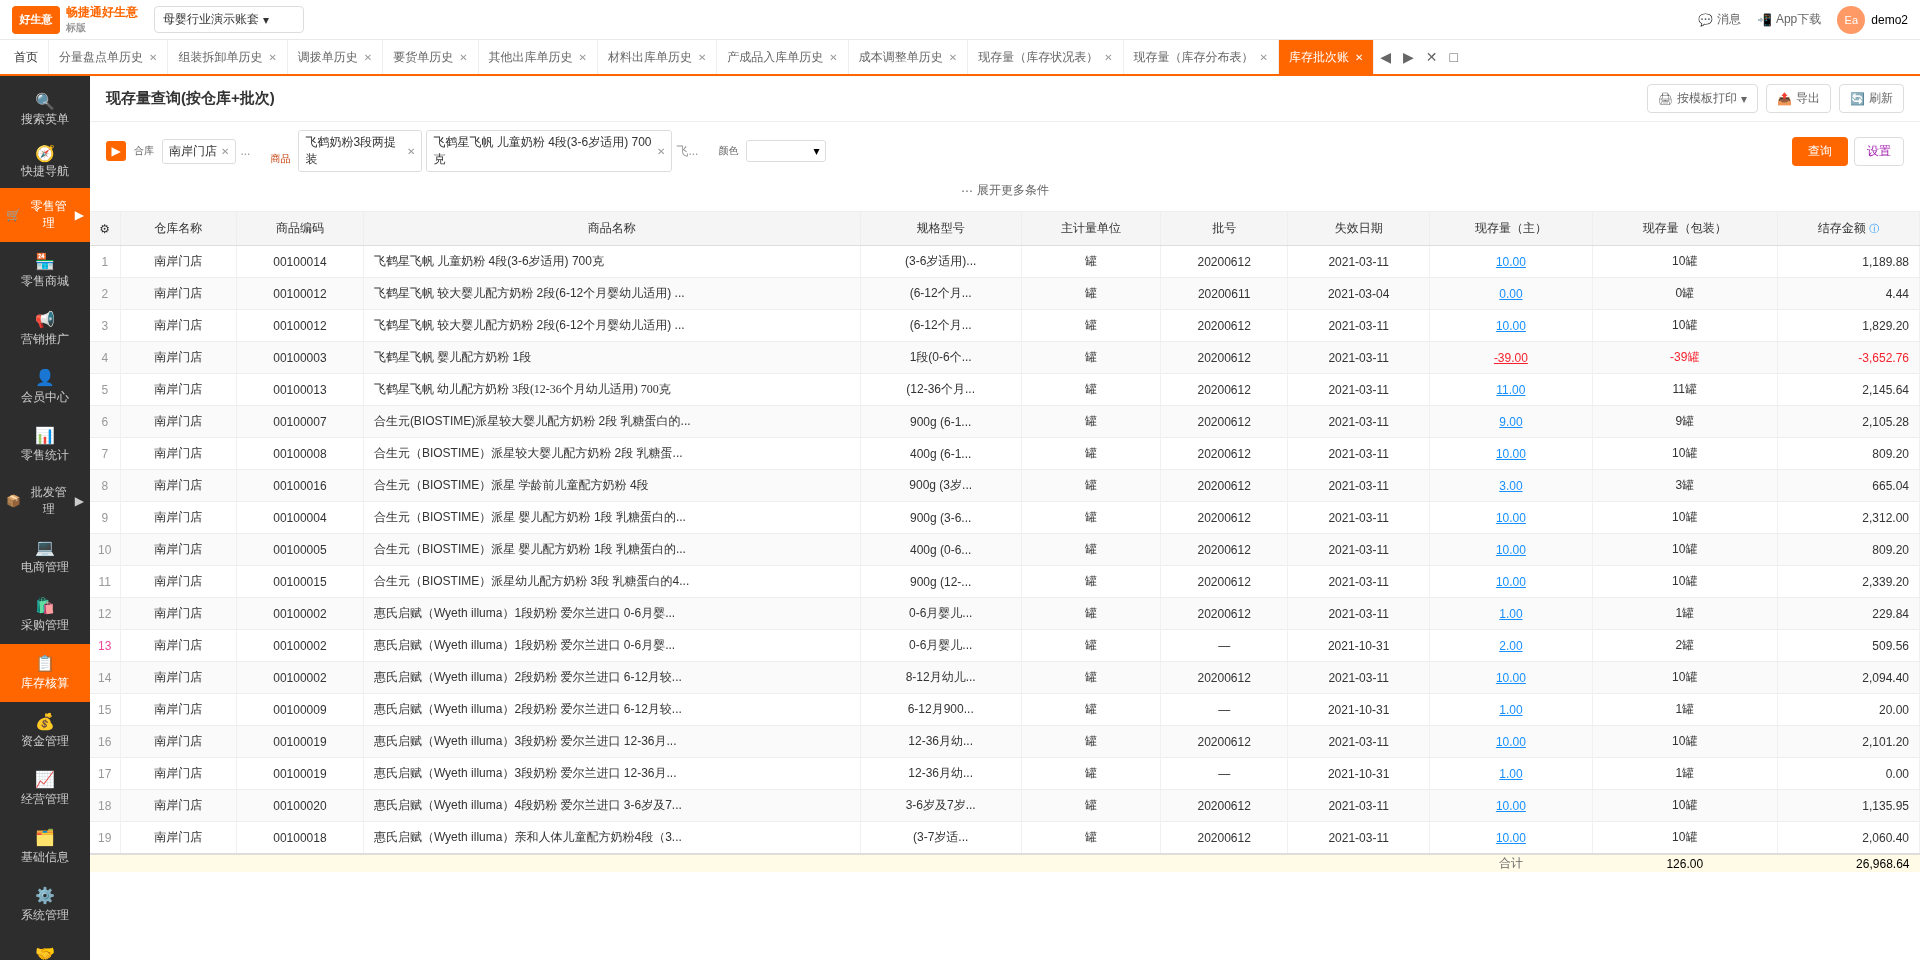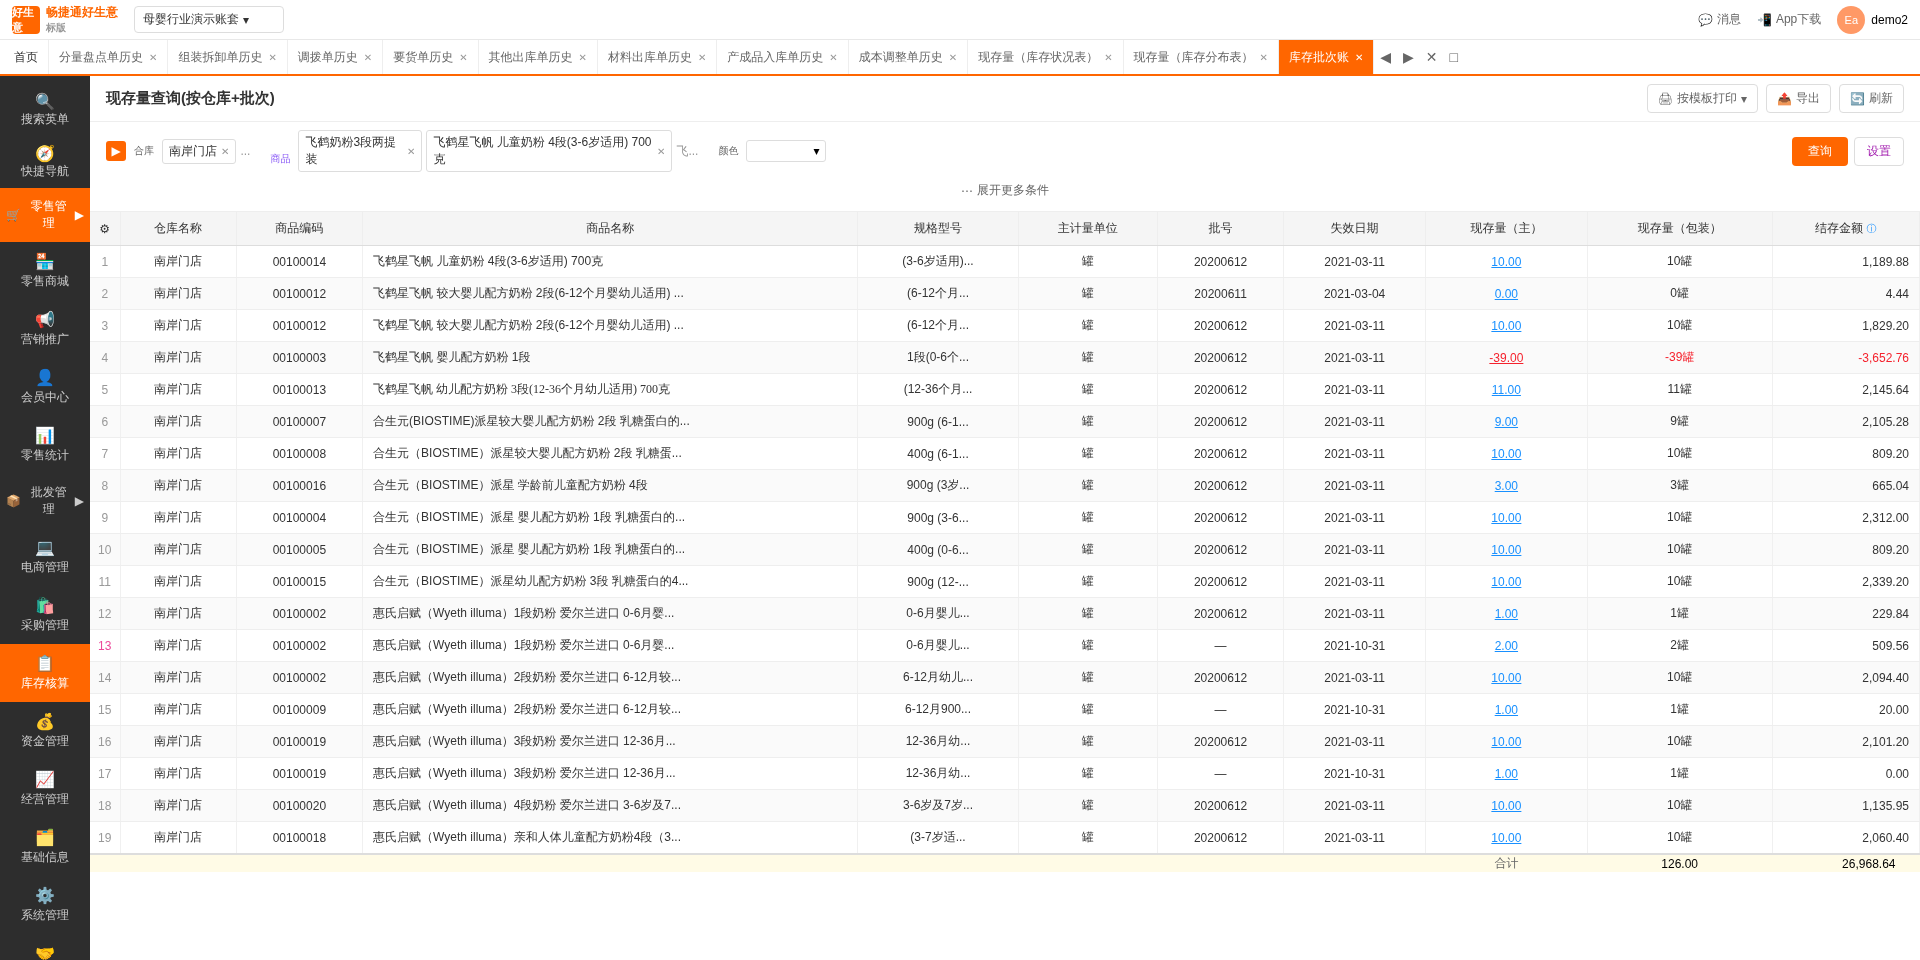--- a/index.html
+++ b/index.html
@@ -1,21 +1,21 @@
 <!DOCTYPE html>
 <html><head>
   <meta charset="utf-8">
   <style>
     * { box-sizing: border-box; margin: 0; padding: 0; font-family: 'Microsoft YaHei', 'PingFang SC', Arial, sans-serif; font-size: 12px; }
     body { background: #f5f5f5; width: 1920px; height: 960px; overflow: hidden; display: flex; flex-direction: column; }
 
     
     .top-bar { height: 40px; background: #fff; display: flex; align-items: center; padding: 0 12px; border-bottom: 1px solid #e8e8e8; gap: 16px; flex-shrink: 0; }
     .logo-area { display: flex; align-items: center; gap: 6px; color: #ff6600; font-weight: bold; font-size: 13px; }
-    .logo-icon { width: 28px; height: 28px; background: #ff6600; border-radius: 4px; display: flex; align-items: center; justify-content: center; color: white; font-size: 11px; }
+    .logo-icon { width: 48px; height: 28px; background: #ff6600; border-radius: 4px; display: flex; align-items: center; justify-content: center; color: white; font-size: 11px; }
     .dropdown-selector { display: flex; align-items: center; gap: 4px; padding: 4px 8px; border: 1px solid #ddd; border-radius: 4px; cursor: pointer; color: #333; font-size: 12px; min-width: 150px; }
     .top-bar-right { margin-left: auto; display: flex; align-items: center; gap: 16px; }
     .top-bar-btn { display: flex; align-items: center; gap: 4px; color: #666; cursor: pointer; font-size: 12px; }
     .user-avatar { width: 28px; height: 28px; border-radius: 50%; background: #ff9966; display: flex; align-items: center; justify-content: center; color: white; font-size: 11px; }
 
     
     .tab-bar { height: 36px; background: #fff; display: flex; align-items: stretch; border-bottom: 2px solid #ff6600; overflow-x: auto; flex-shrink: 0; padding-left: 4px; }
     .tab-bar::-webkit-scrollbar { display: none; }
     .tab-item { display: flex; align-items: center; padding: 0 10px; white-space: nowrap; cursor: pointer; color: #666; border-right: 1px solid #eee; gap: 4px; font-size: 12px; flex-shrink: 0; }
     .tab-item:first-child { color: #333; font-weight: 500; border-bottom: none; }
@@ -46,21 +46,21 @@
     .btn-refresh { display: flex; align-items: center; gap: 4px; padding: 5px 10px; border: 1px solid #ddd; border-radius: 4px; cursor: pointer; color: #666; background: #fff; font-size: 12px; }
 
     
     .filter-area { background: #fff; padding: 8px 16px; border-bottom: 1px solid #eee; flex-shrink: 0; }
     .filter-row { display: flex; align-items: center; gap: 8px; flex-wrap: wrap; }
     .filter-label { color: #666; white-space: nowrap; font-size: 10px; }
     .filter-tags-container { display: flex; align-items: center; gap: 4px; flex: 0 0 auto; }
     .filter-tag { display: flex; align-items: center; gap: 4px; background: #fff; border: 1px solid #ddd; border-radius: 3px; padding: 3px 6px; color: #333; font-size: 12px; }
     .filter-tag .tag-close { color: #999; cursor: pointer; font-size: 10px; }
     .filter-ellipsis { color: #999; cursor: pointer; }
-    .filter-product-label { color: #8b5cf6; margin-left: 12px; margin-top: 16px; }
+    .filter-product-label { color: #c2410c; margin-left: 12px; margin-top: 16px; }
     .filter-product-tags { display: flex; align-items: center; gap: 4px; max-width: 400px; overflow: hidden; }
     .filter-color-label { color: #666; margin-left: 12px; }
     .filter-color-input { display: flex; align-items: center; }
     .expand-more { display: flex; align-items: center; justify-content: center; gap: 4px; color: #666; cursor: pointer; padding: 4px; font-size: 12px; margin-top: 6px; }
     .btn-query { background: #ff6600; color: white; border: none; border-radius: 4px; padding: 6px 16px; cursor: pointer; font-size: 12px; white-space: nowrap; }
     .btn-setting { background: #fff; color: #a21caf; border: 1px solid #ddd; border-radius: 4px; padding: 5px 12px; cursor: pointer; font-size: 12px; }
     .btn-expand-toggle { background: #ff6600; color: white; width: 20px; height: 20px; border: none; border-radius: 3px; cursor: pointer; display: flex; align-items: center; justify-content: center; font-size: 12px; flex-shrink: 0; }
 
     
     .table-container { flex: 1; overflow-y: auto; overflow-x: hidden; background: #fff; margin: 0; }
@@ -483,21 +483,21 @@
     <td>2021-10-31</td>
     <td class="td-link " style="text-align:center;">2.00</td>
     <td class="" style="text-align:center;">2罐</td>
     <td class="" style="text-align:right;padding-right:10px;">509.56</td>
   </tr>
             <tr>
     <td style="text-align:center;color:#999;">14</td>
     <td>南岸门店</td>
     <td>00100002</td>
     <td class="td-left" style="max-width:260px;overflow:hidden;text-overflow:ellipsis;white-space:nowrap;">惠氏启赋（Wyeth illuma）2段奶粉 爱尔兰进口 6-12月较...</td>
-    <td>6-12月幼儿...</td>
+    <td>8-12月幼儿...</td>
     <td>罐</td>
     <td>20200612</td>
     <td>2021-03-11</td>
     <td class="td-link " style="text-align:center;">10.00</td>
     <td class="" style="text-align:center;">10罐</td>
     <td class="" style="text-align:right;padding-right:10px;">2,094.40</td>
   </tr>
             <tr>
     <td style="text-align:center;color:#999;">15</td>
     <td>南岸门店</td>
@@ -569,20 +569,20 @@
   <td></td>
   <td></td>
   <td></td>
   <td></td>
   <td></td>
   <td></td>
   <td></td>
   <td></td>
   <td style="text-align:center;color:#666;font-weight:500;">合计</td>
   <td style="text-align:center;font-weight:500;">126.00</td>
-  <td style="text-align:right;padding-right:24px;font-weight:500;">26,968.64</td>
+  <td style="text-align:right;padding-right:10px;font-weight:500;">26,968.64</td>
 </tr>
           </tfoot>
       </table>
     </div>
 
   </div>
 </div>
 
 </body></html>

